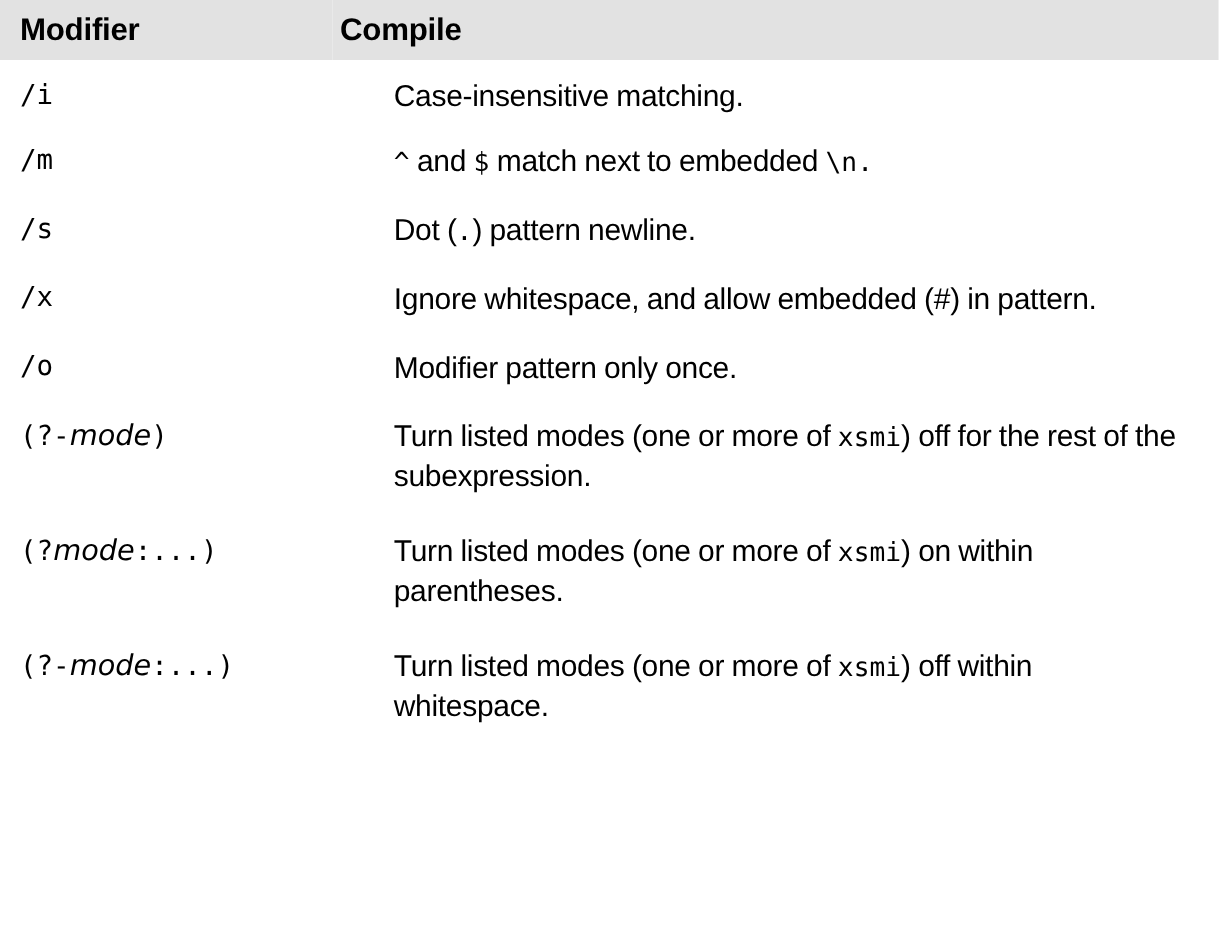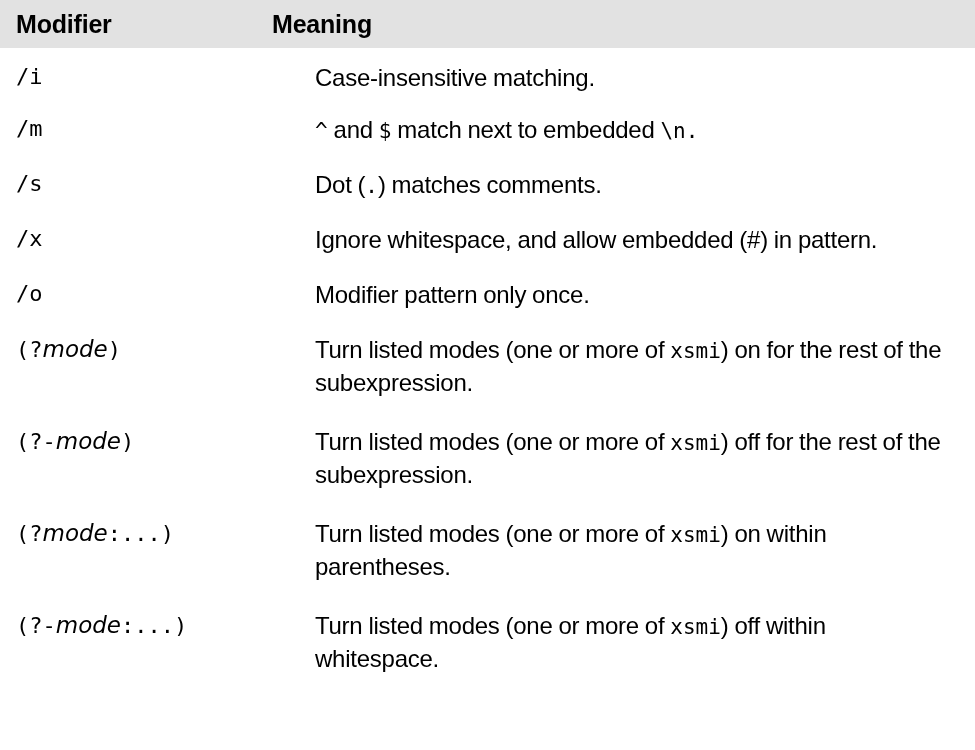--- a/index.html
+++ b/index.html
@@ -116,58 +116,52 @@
 
 <div class="table-wrap">
   <table class="modifier-table">
     <colgroup>
       <col style="width:266px">
       <col style="width:709px">
     </colgroup>
     <thead>
       <tr class="header-row" style="background: rgb(226, 226, 226);">
         <th class="col-modifier">Modifier</th>
-        <th class="col-meaning">Meaning</th>
+        <th class="col-meaning">Compile</th>
       </tr>
     </thead>
     <tbody id="table-body">
         <tr class="row-single row-first">
           <td class="cell-modifier"><span class="mod"><span>/i</span></span></td>
           <td class="cell-meaning">
             <div class="meaning"><span>Case-insensitive matching.</span></div>
           </td>
         </tr>
         <tr class="row-single">
           <td class="cell-modifier"><span class="mod"><span>/m</span></span></td>
           <td class="cell-meaning">
             <div class="meaning"><span class="code">^</span><span> and </span><span class="code">$</span><span> match next to embedded </span><span class="code">\n.</span></div>
           </td>
         </tr>
         <tr class="row-single">
           <td class="cell-modifier"><span class="mod"><span>/s</span></span></td>
           <td class="cell-meaning">
-            <div class="meaning"><span>Dot (</span><span class="code">.</span><span>) matches comments.</span></div>
+            <div class="meaning"><span>Dot (</span><span class="code">.</span><span>) pattern newline.</span></div>
           </td>
         </tr>
         <tr class="row-single">
           <td class="cell-modifier"><span class="mod"><span>/x</span></span></td>
           <td class="cell-meaning">
             <div class="meaning"><span>Ignore whitespace, and allow embedded (#) in pattern.</span></div>
           </td>
         </tr>
         <tr class="row-single">
           <td class="cell-modifier"><span class="mod"><span>/o</span></span></td>
           <td class="cell-meaning">
             <div class="meaning"><span>Modifier pattern only once.</span></div>
-          </td>
-        </tr>
-        <tr class="row-double">
-          <td class="cell-modifier"><span class="mod"><span>(?</span><span class="it">mode</span><span>)</span></span></td>
-          <td class="cell-meaning">
-            <div class="meaning"><span>Turn listed modes (one or more of </span><span class="code">xsmi</span><span>) on for the rest of the subexpression.</span></div>
           </td>
         </tr>
         <tr class="row-double">
           <td class="cell-modifier"><span class="mod"><span>(?-</span><span class="it">mode</span><span>)</span></span></td>
           <td class="cell-meaning">
             <div class="meaning"><span>Turn listed modes (one or more of </span><span class="code">xsmi</span><span>) off for the rest of the subexpression.</span></div>
           </td>
         </tr>
         <tr class="row-double">
           <td class="cell-modifier"><span class="mod"><span>(?</span><span class="it">mode</span><span>:...)</span></span></td>

